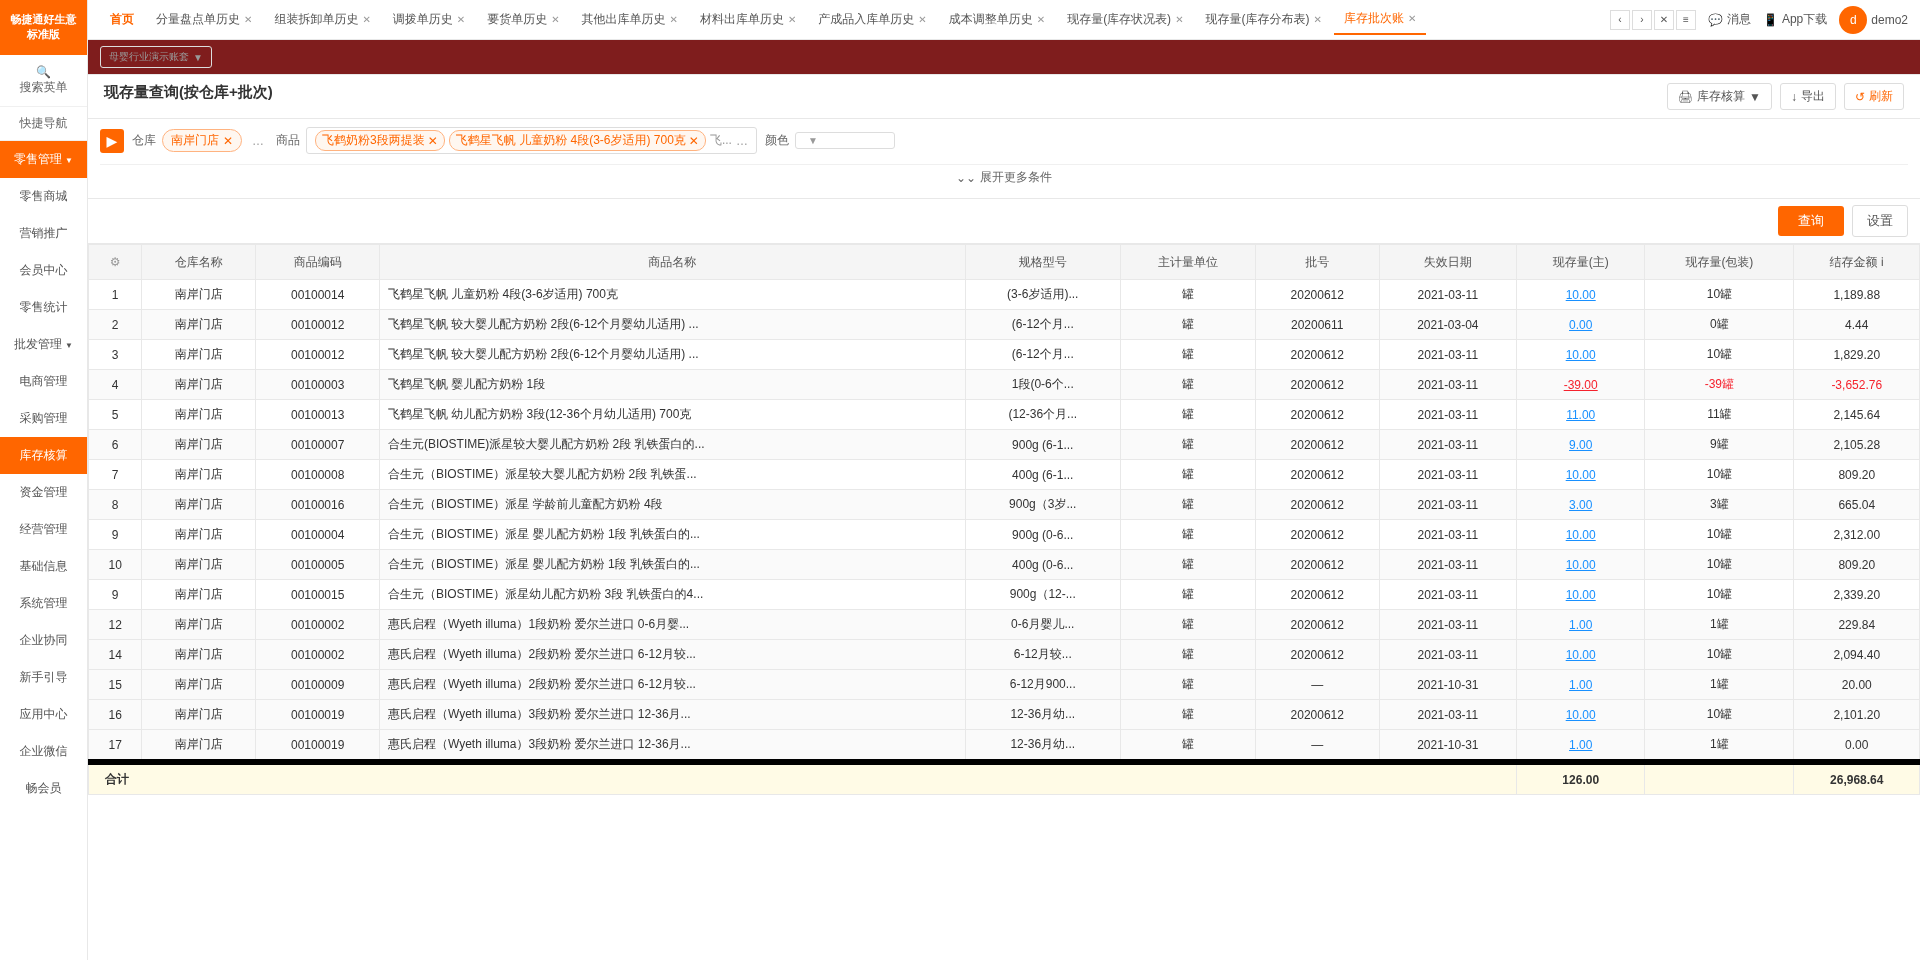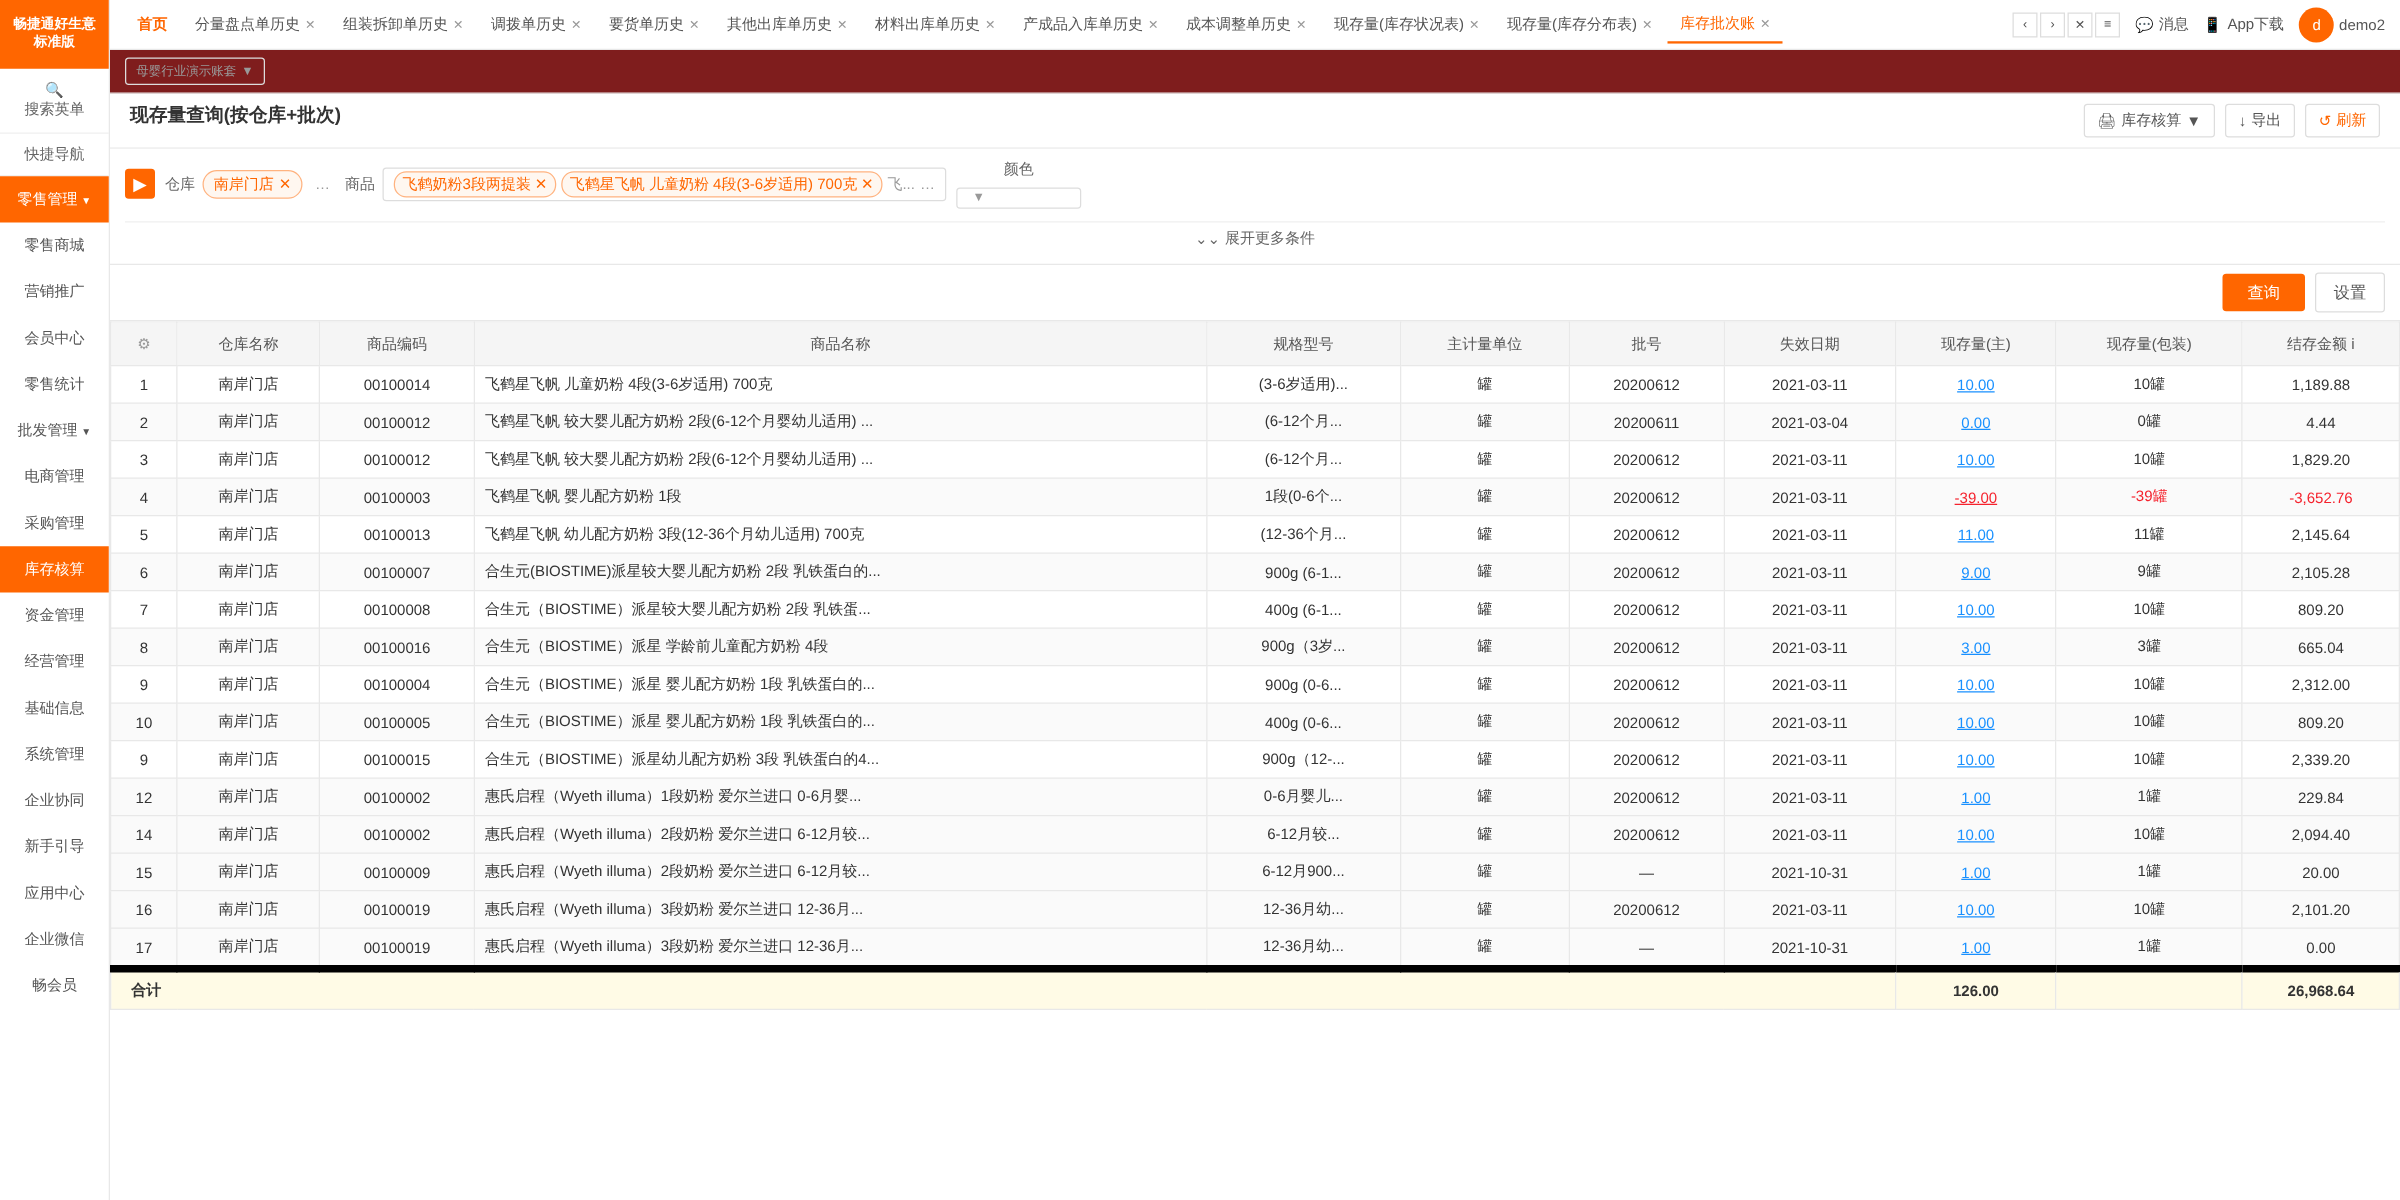--- a/index.html
+++ b/index.html
@@ -52,21 +52,21 @@
     .filter-group { display: flex; align-items: center; gap: 6px; }
     .filter-label { color: #666; white-space: nowrap; }
     .filter-tag { display: flex; align-items: center; gap: 4px; background: #fff7f0; border: 1px solid #ffb380; border-radius: 12px; padding: 2px 8px; color: #ff6600; font-size: 11px; }
     .filter-tag .remove { cursor: pointer; color: #ff6600; font-size: 12px; }
     .filter-dots { color: #999; cursor: pointer; padding: 0 4px; }
     .filter-group2 { display: flex; align-items: center; gap: 6px; }
     .filter-input-box { display: flex; align-items: center; gap: 4px; border: 1px solid #ddd; border-radius: 3px; padding: 2px 8px; background: #fff; min-width: 200px; flex-wrap: wrap; }
     .filter-tag2 { display: flex; align-items: center; gap: 3px; background: #fff7f0; border: 1px solid #ffb380; border-radius: 10px; padding: 1px 6px; color: #ff6600; font-size: 11px; }
     .filter-tag2 .remove { cursor: pointer; }
     .filter-more { color: #999; cursor: pointer; }
-    .filter-group3 { display: flex; align-items: center; gap: 6px; flex-direction: column; }
+    .filter-group3 { display: flex; align-items: center; gap: 6px; }
     .filter-select { display: flex; align-items: center; gap: 4px; border: 1px solid #ddd; border-radius: 3px; padding: 2px 8px; background: #fff; min-width: 100px; cursor: pointer; }
     .filter-select span { color: #999; font-size: 10px; }
     .expand-more { display: flex; align-items: center; gap: 4px; color: #666; cursor: pointer; padding: 4px 8px; border-top: 1px solid #f0f0f0; background: #fff; width: 100%; justify-content: center; margin-top: 2px; }
 
     
     .action-bar { display: flex; align-items: center; gap: 8px; padding: 6px 12px; background: #fff; border-bottom: 1px solid #e8e8e8; justify-content: flex-end; flex-shrink: 0; }
     .btn-query { background: #ff6600; color: #fff; border: none; padding: 6px 20px; border-radius: 3px; cursor: pointer; font-size: 13px; }
     .btn-settings { background: #fff; color: #555; border: 1px solid #ddd; padding: 6px 14px; border-radius: 3px; cursor: pointer; font-size: 13px; }
 
     

